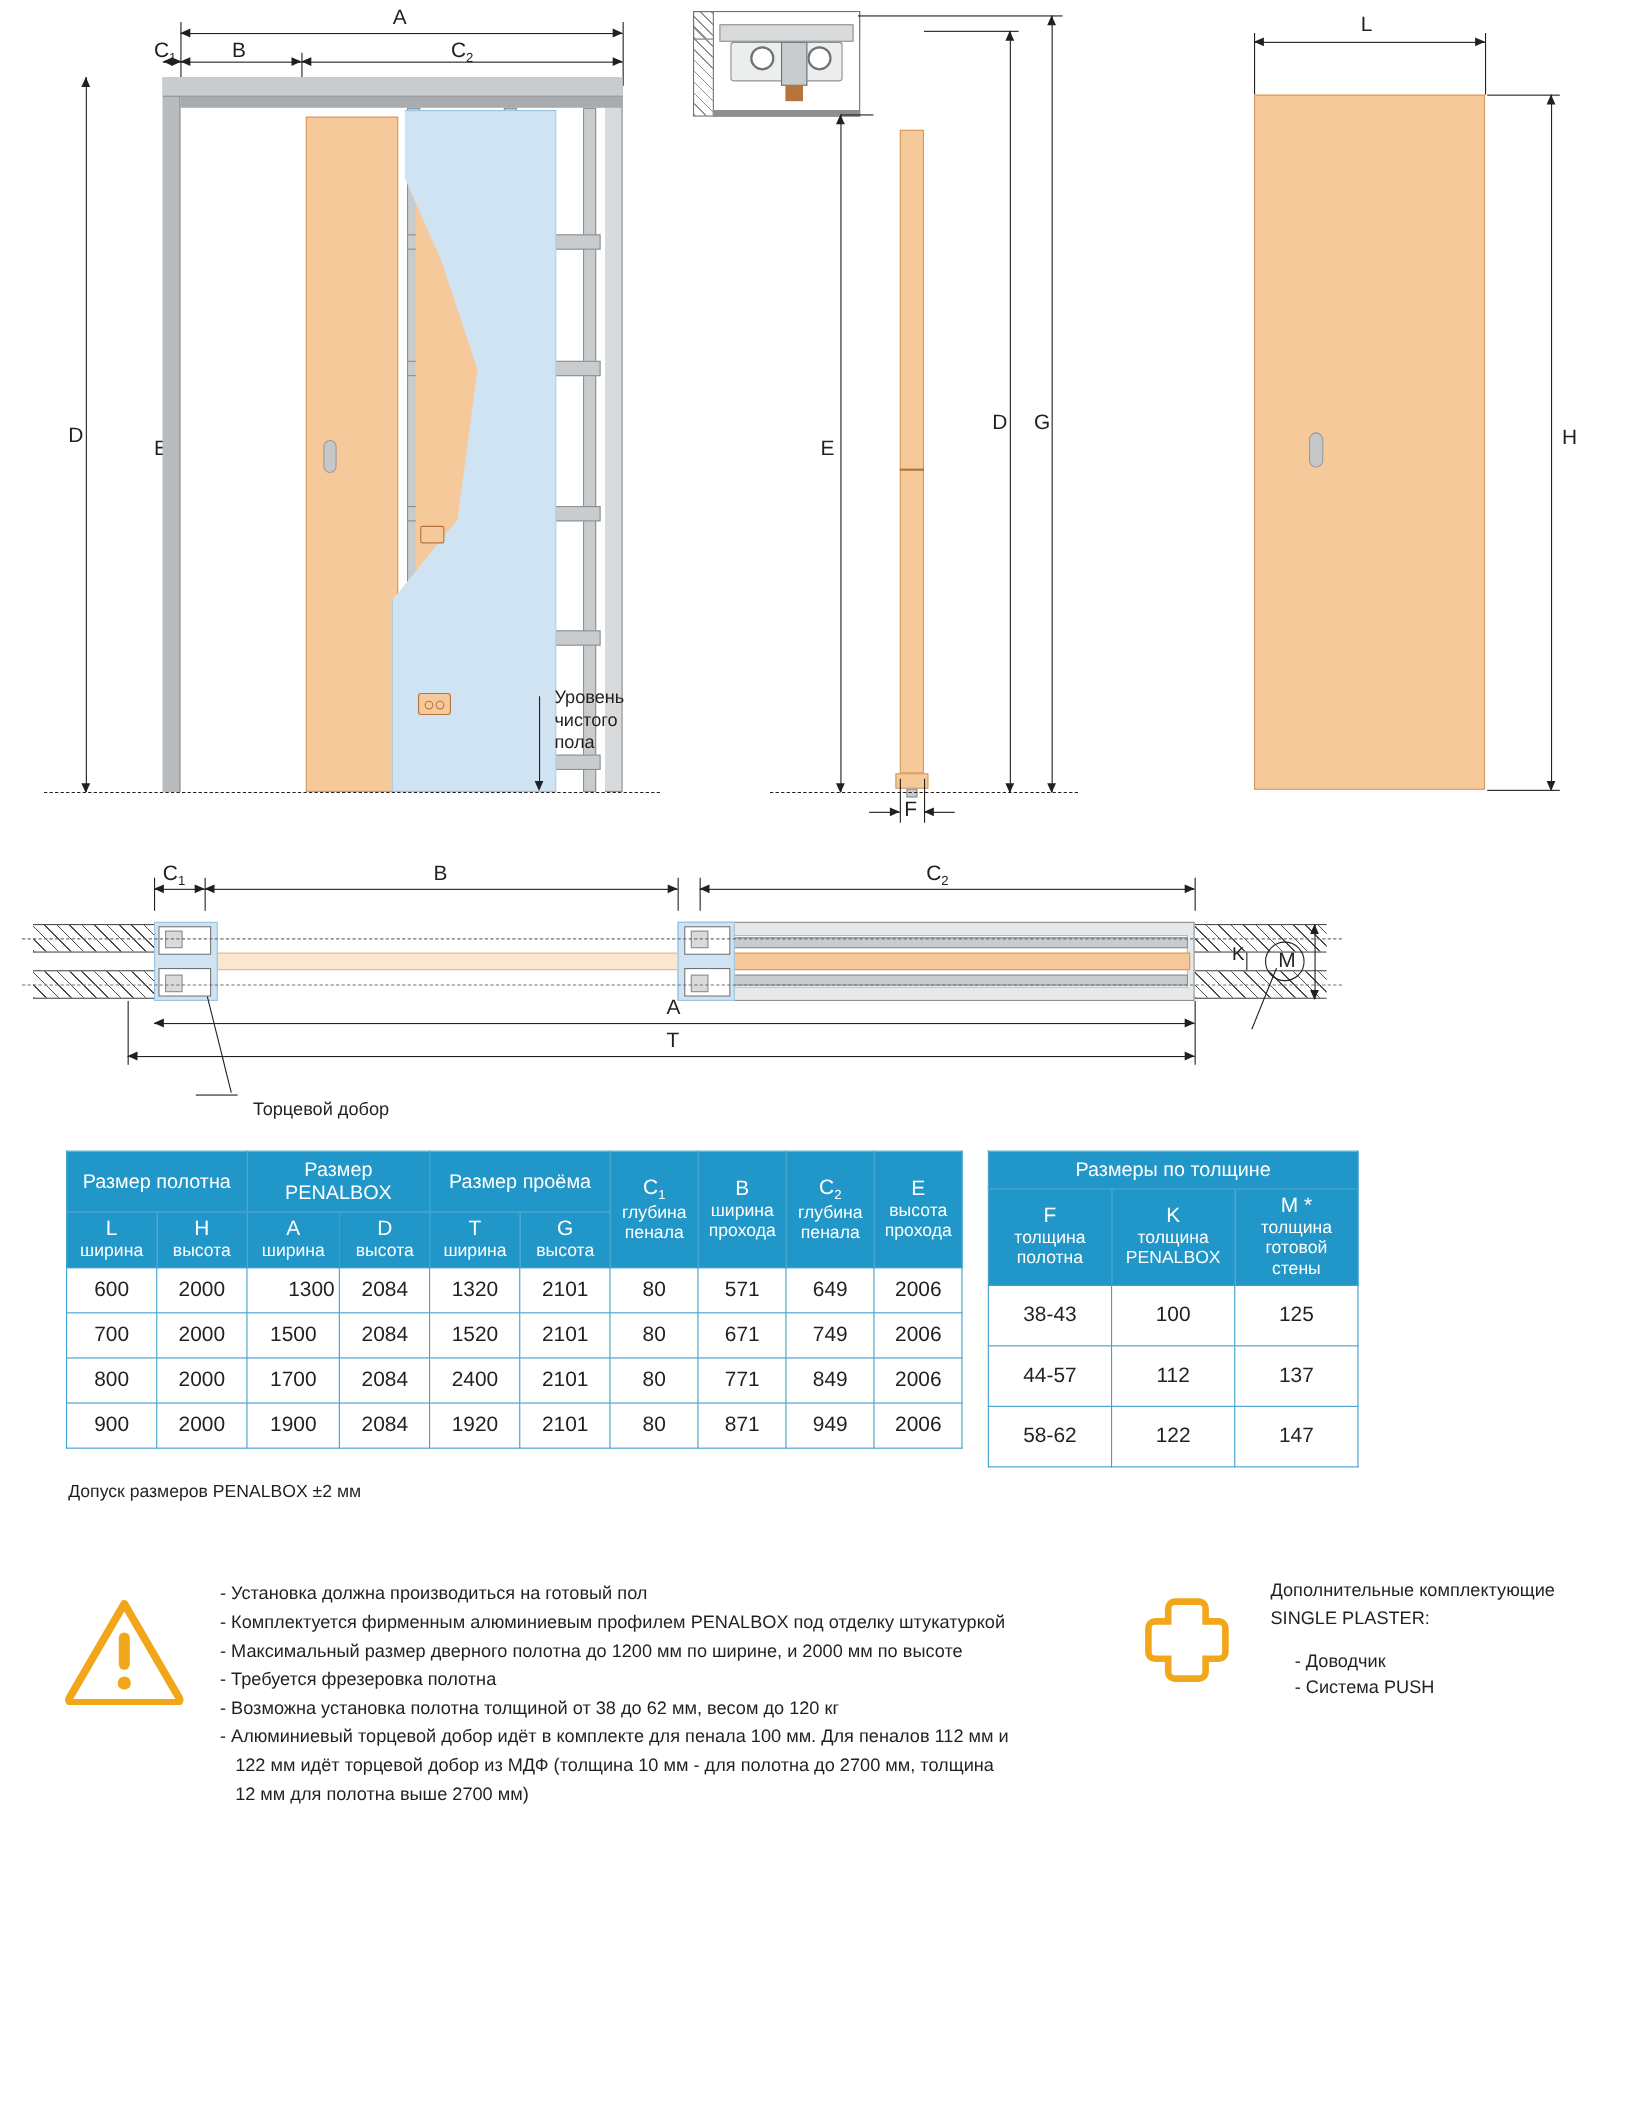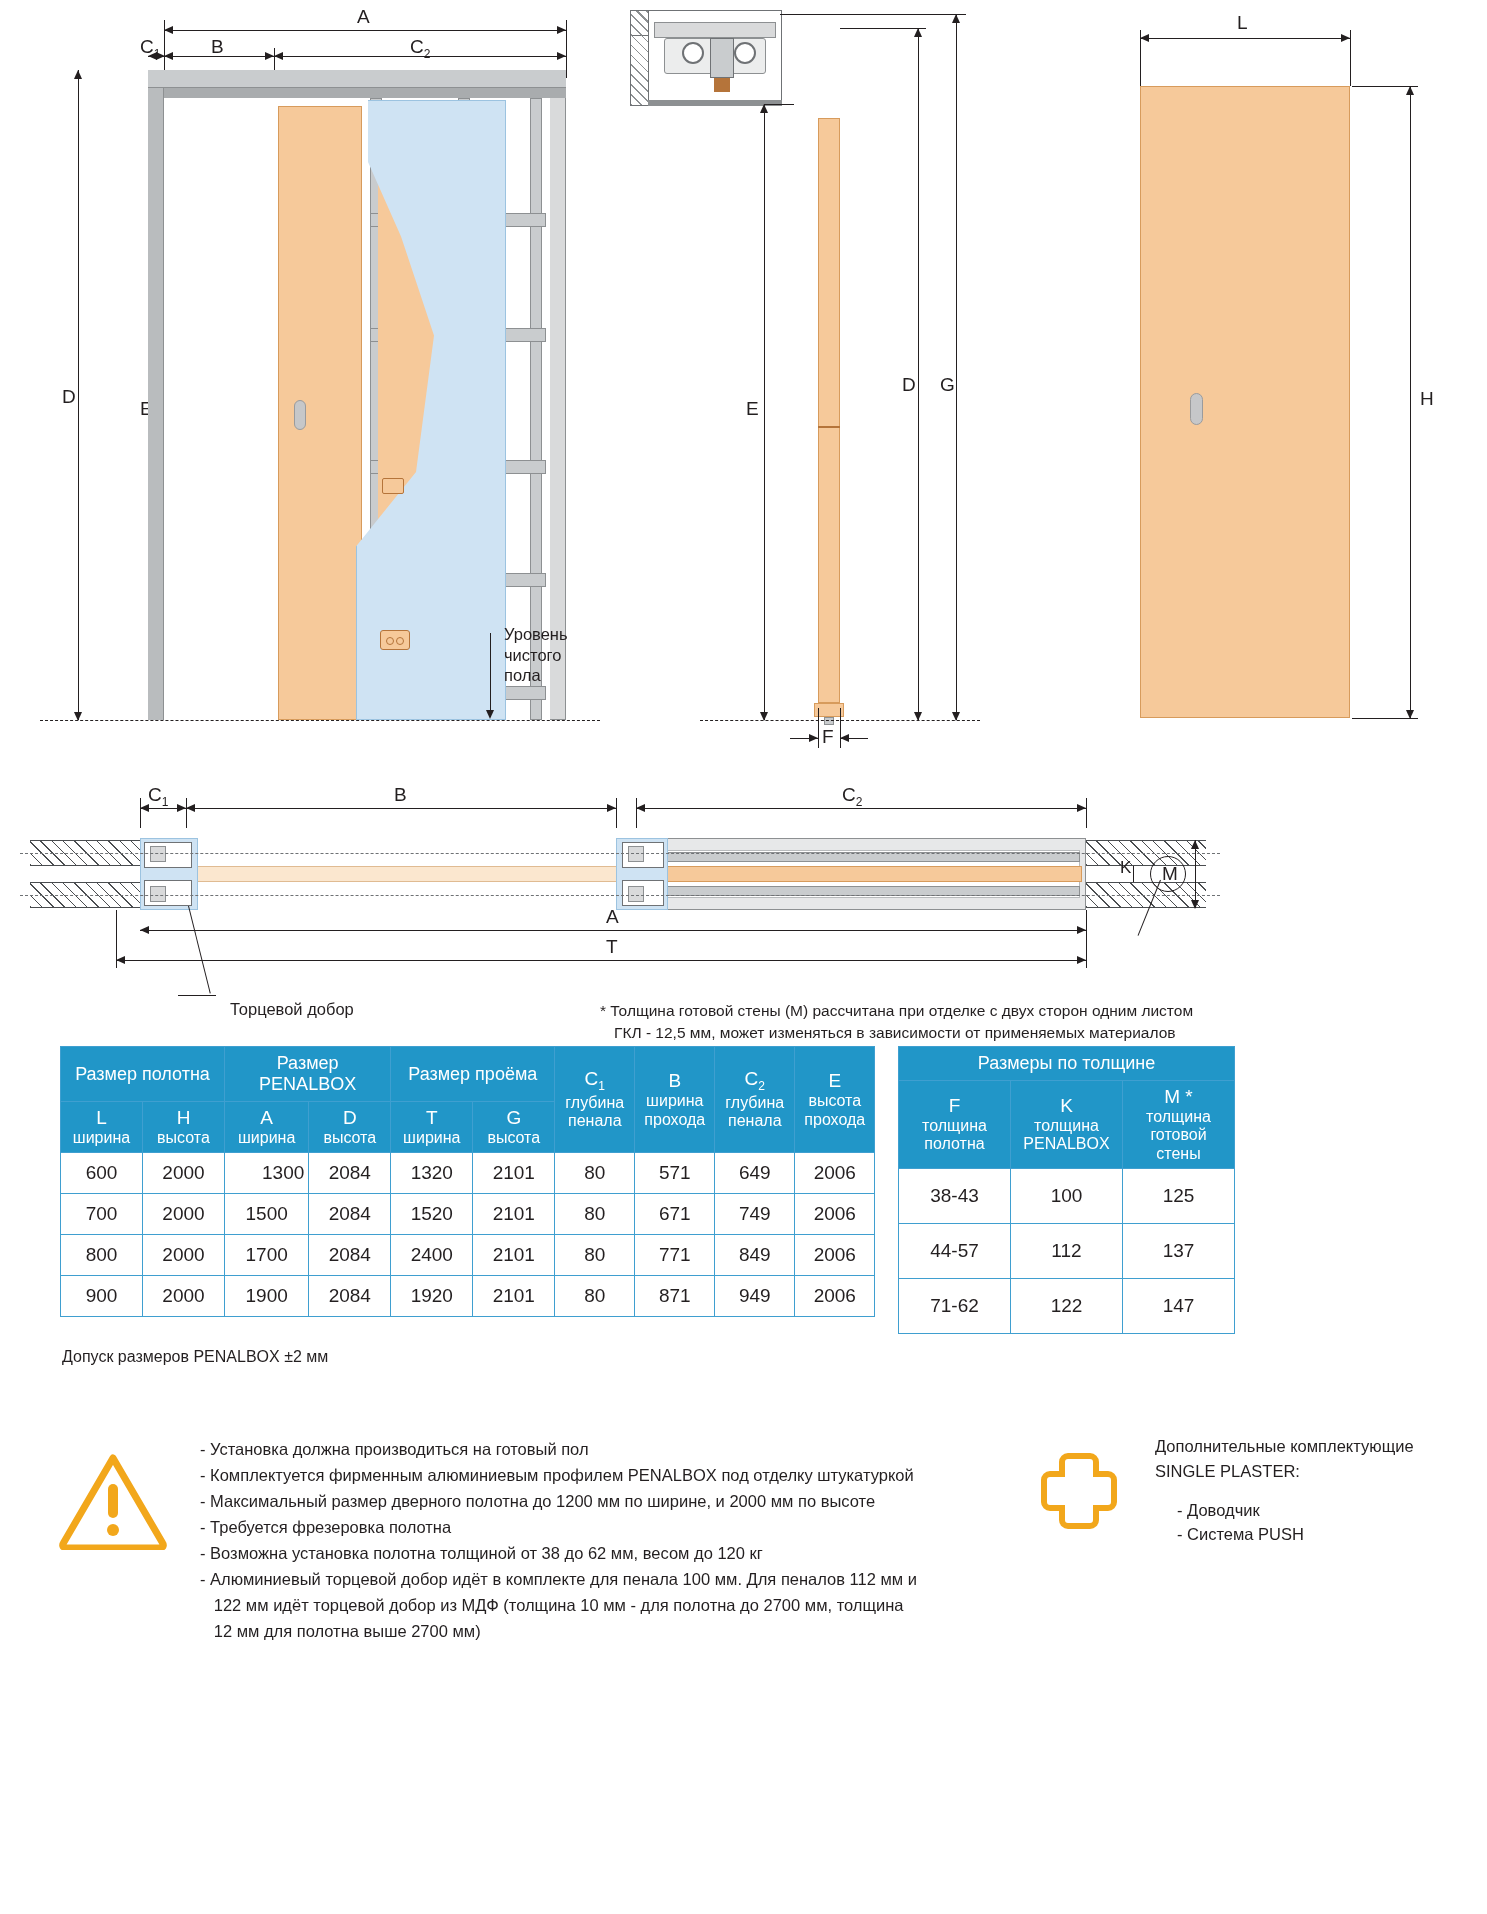--- a/index.html
+++ b/index.html
@@ -325,24 +325,20 @@
     <div class="tick-v abs" style="left:1066px; top:150px; height:58px;"></div>
     <div class="dimlabel abs" style="left:586px; top:176px;">T</div>
   </div>
 
   <div class="abs" style="left:188px; top:906px; width:1px; height:90px; background:#231f20; transform:rotate(-14deg); transform-origin:top;"></div>
   <div class="abs" style="left:178px; top:995px; width:38px; height:1px; background:#231f20;"></div>
   <div class="tor-note">Торцевой добор</div>
 
   <div class="abs" style="left:1160px; top:880px; width:1px; height:60px; background:#231f20; transform:rotate(22deg); transform-origin:top;"></div>
 
-  <div class="star-note">
-    <div>* Толщина готовой стены (М) рассчитана при отделке с двух сторон одним листом</div>
-    <div style="padding-left:14px;">ГКЛ - 12,5 мм, может изменяться в зависимости от применяемых материалов</div>
-  </div>
 
   <div id="tables">
     <table class="t-main">
       <thead>
         <tr>
           <th colspan="2" class="hdr-big">Размер полотна</th>
           <th colspan="2" class="hdr-big">
             <div>Размер</div>
             <div>PENALBOX</div>
           </th>
@@ -480,21 +476,21 @@
             <td style="padding: 16px 4px;">38-43</td>
             <td style="padding: 16px 4px;">100</td>
             <td style="padding: 16px 4px;">125</td>
           </tr>
           <tr>
             <td style="padding: 16px 4px;">44-57</td>
             <td style="padding: 16px 4px;">112</td>
             <td style="padding: 16px 4px;">137</td>
           </tr>
           <tr>
-            <td style="padding: 16px 4px;">71-62</td>
+            <td style="padding: 16px 4px;">58-62</td>
             <td style="padding: 16px 4px;">122</td>
             <td style="padding: 16px 4px;">147</td>
           </tr>
         </tbody>
     </table>
   </div>
 
   <div id="footer">
     <svg class="warn-tri" viewBox="0 0 110 98">
       <path d="M55 6 L104 90 Q108 96 100 96 L10 96 Q2 96 6 90 Z" fill="none" stroke="#f2a71b" stroke-width="7" stroke-linejoin="round"></path>

